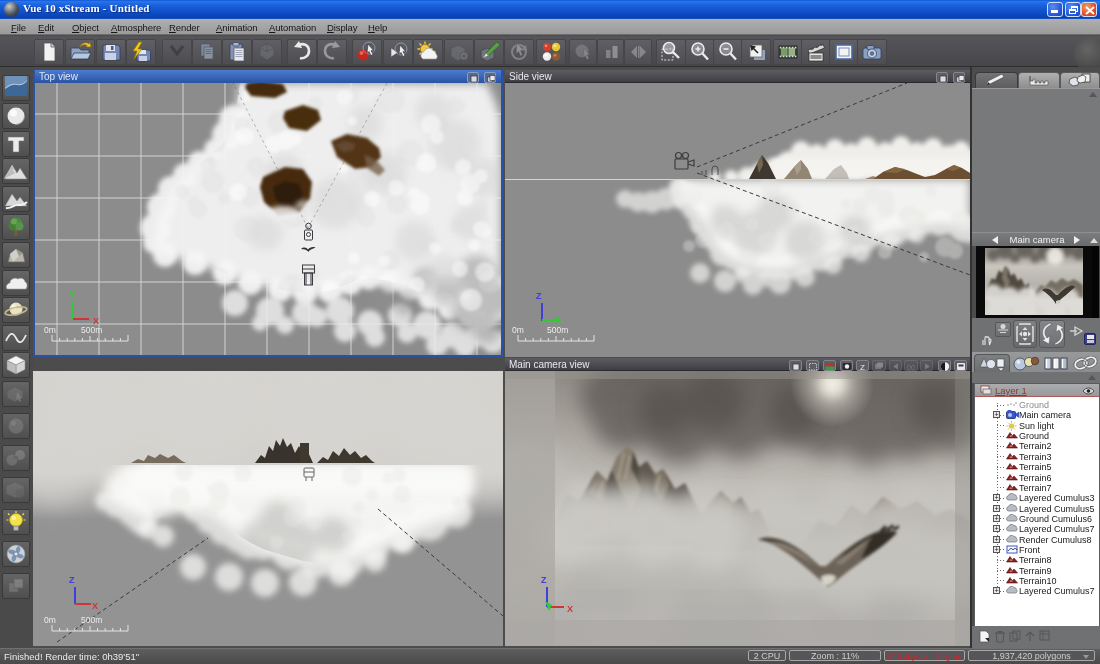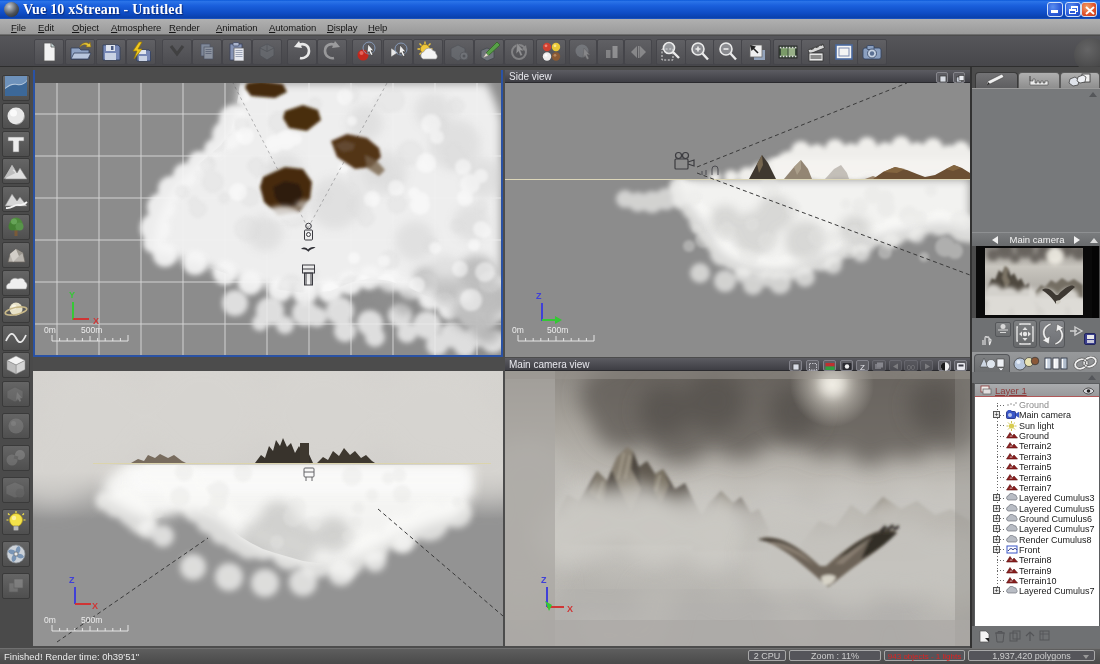--- a/index.html
+++ b/index.html
@@ -4,21 +4,21 @@
 <style>
 * { margin:0; padding:0; box-sizing:border-box; }
 svg { display:block; }
 html,body { width:1100px; height:664px; overflow:hidden; background:#4c4c4c; font-family:"Liberation Sans",sans-serif; }
 #app { position:relative; width:1100px; height:664px; }
 
 
 #titlebar { position:absolute; left:0; top:0; width:1100px; height:19px;
   background:linear-gradient(180deg,#0c59d8 0%,#2a73e8 8%,#1a5fdc 30%,#0e4cc4 70%,#0a41ad 92%,#1c57c8 100%);
   color:#fff; }
-#titletext { position:absolute; left:23px; top:2px; font-size:14px; font-weight:bold; font-family:"Liberation Serif",serif; letter-spacing:0.2px; text-shadow:1px 1px 1px #0a2a7a; }
+#titletext { position:absolute; left:23px; top:2px; font-size:11px; font-weight:bold; font-family:"Liberation Serif",serif; letter-spacing:0.2px; text-shadow:1px 1px 1px #0a2a7a; }
 .tbtn { position:absolute; top:2px; width:19px; height:15px; border-radius:3px; border:1px solid #cfe0f8; }
 #btnmin  { right:37px; width:16px; background:radial-gradient(circle at 35% 30%,#5a8ef0,#2a5ad8 60%,#1a42b8); }
 #btnmax  { right:19px; width:16px; background:radial-gradient(circle at 35% 30%,#5a8ef0,#2a5ad8 60%,#1a42b8); }
 #btnclose{ right:3px; width:16px;  background:radial-gradient(circle at 35% 30%,#f0a068,#e0502a 60%,#c03a18); }
 
 
 #menubar { position:absolute; left:0; top:19px; width:1100px; height:16px;
   background:linear-gradient(180deg,#b0b0b0,#9a9a9a); color:#161616; font-size:9.5px; border-bottom:1px solid #6e6e6e;text-align:center;}
 #menubar span { position:absolute; top:3px; letter-spacing:-0.1px; }
 u { text-decoration:underline; }
@@ -446,20 +446,30 @@
         <svg width="26" height="24" viewBox="0 0 26 24" style="position:absolute;left:0;top:0">
           <g opacity="0.4">
             <rect x="6" y="9" width="9" height="9" fill="#9a9a9a" stroke="#666" stroke-width="0.7"></rect>
             <rect x="11" y="5" width="9" height="9" fill="#b0b0b0" stroke="#666" stroke-width="0.7"></rect>
           </g>
         </svg>
       </div>
   </div>
 
   <div class="vp" id="vpTop" style="left:33px;top:70px;width:470px;height:287px;border:2px solid #2a52a4;border-top:none;">
+    <div class="vphead blue">Top view<div style="position:absolute;right:22px;top:1.5px;width:12px;height:11px;background:#5a6a8c;border:1px solid #8a9cc0;border-radius:2px">
+          <svg width="12" height="11" style="position:absolute;left:0;top:0">
+            <rect x="3" y="3" width="6" height="6" fill="#d8dce4" stroke="#333" stroke-width="0.7"></rect>
+          </svg>
+        </div><div style="position:absolute;right:5px;top:1.5px;width:12px;height:11px;background:#5a6a8c;border:1px solid #8a9cc0;border-radius:2px">
+          <svg width="12" height="11" style="position:absolute;left:0;top:0">
+            <rect x="2.5" y="4" width="5" height="5" fill="#c8cdd8" stroke="#333" stroke-width="0.6"></rect>
+            <rect x="5" y="2.5" width="5" height="5" fill="#e8eaf0" stroke="#333" stroke-width="0.6"></rect>
+          </svg>
+        </div></div>
     <div class="vpbody" id="topbody">
         <svg width="466" height="272" viewBox="0 0 466 272" style="position:absolute;left:0;top:0">
 <defs>
  <filter id="tb5" x="-60%" y="-60%" width="220%" height="220%">
               <feGaussianBlur stdDeviation="5"></feGaussianBlur>
             </filter>
  <filter id="tb25" x="-60%" y="-60%" width="220%" height="220%">
               <feGaussianBlur stdDeviation="2.5"></feGaussianBlur>
             </filter>
  <filter id="tb15" x="-60%" y="-60%" width="220%" height="220%">

